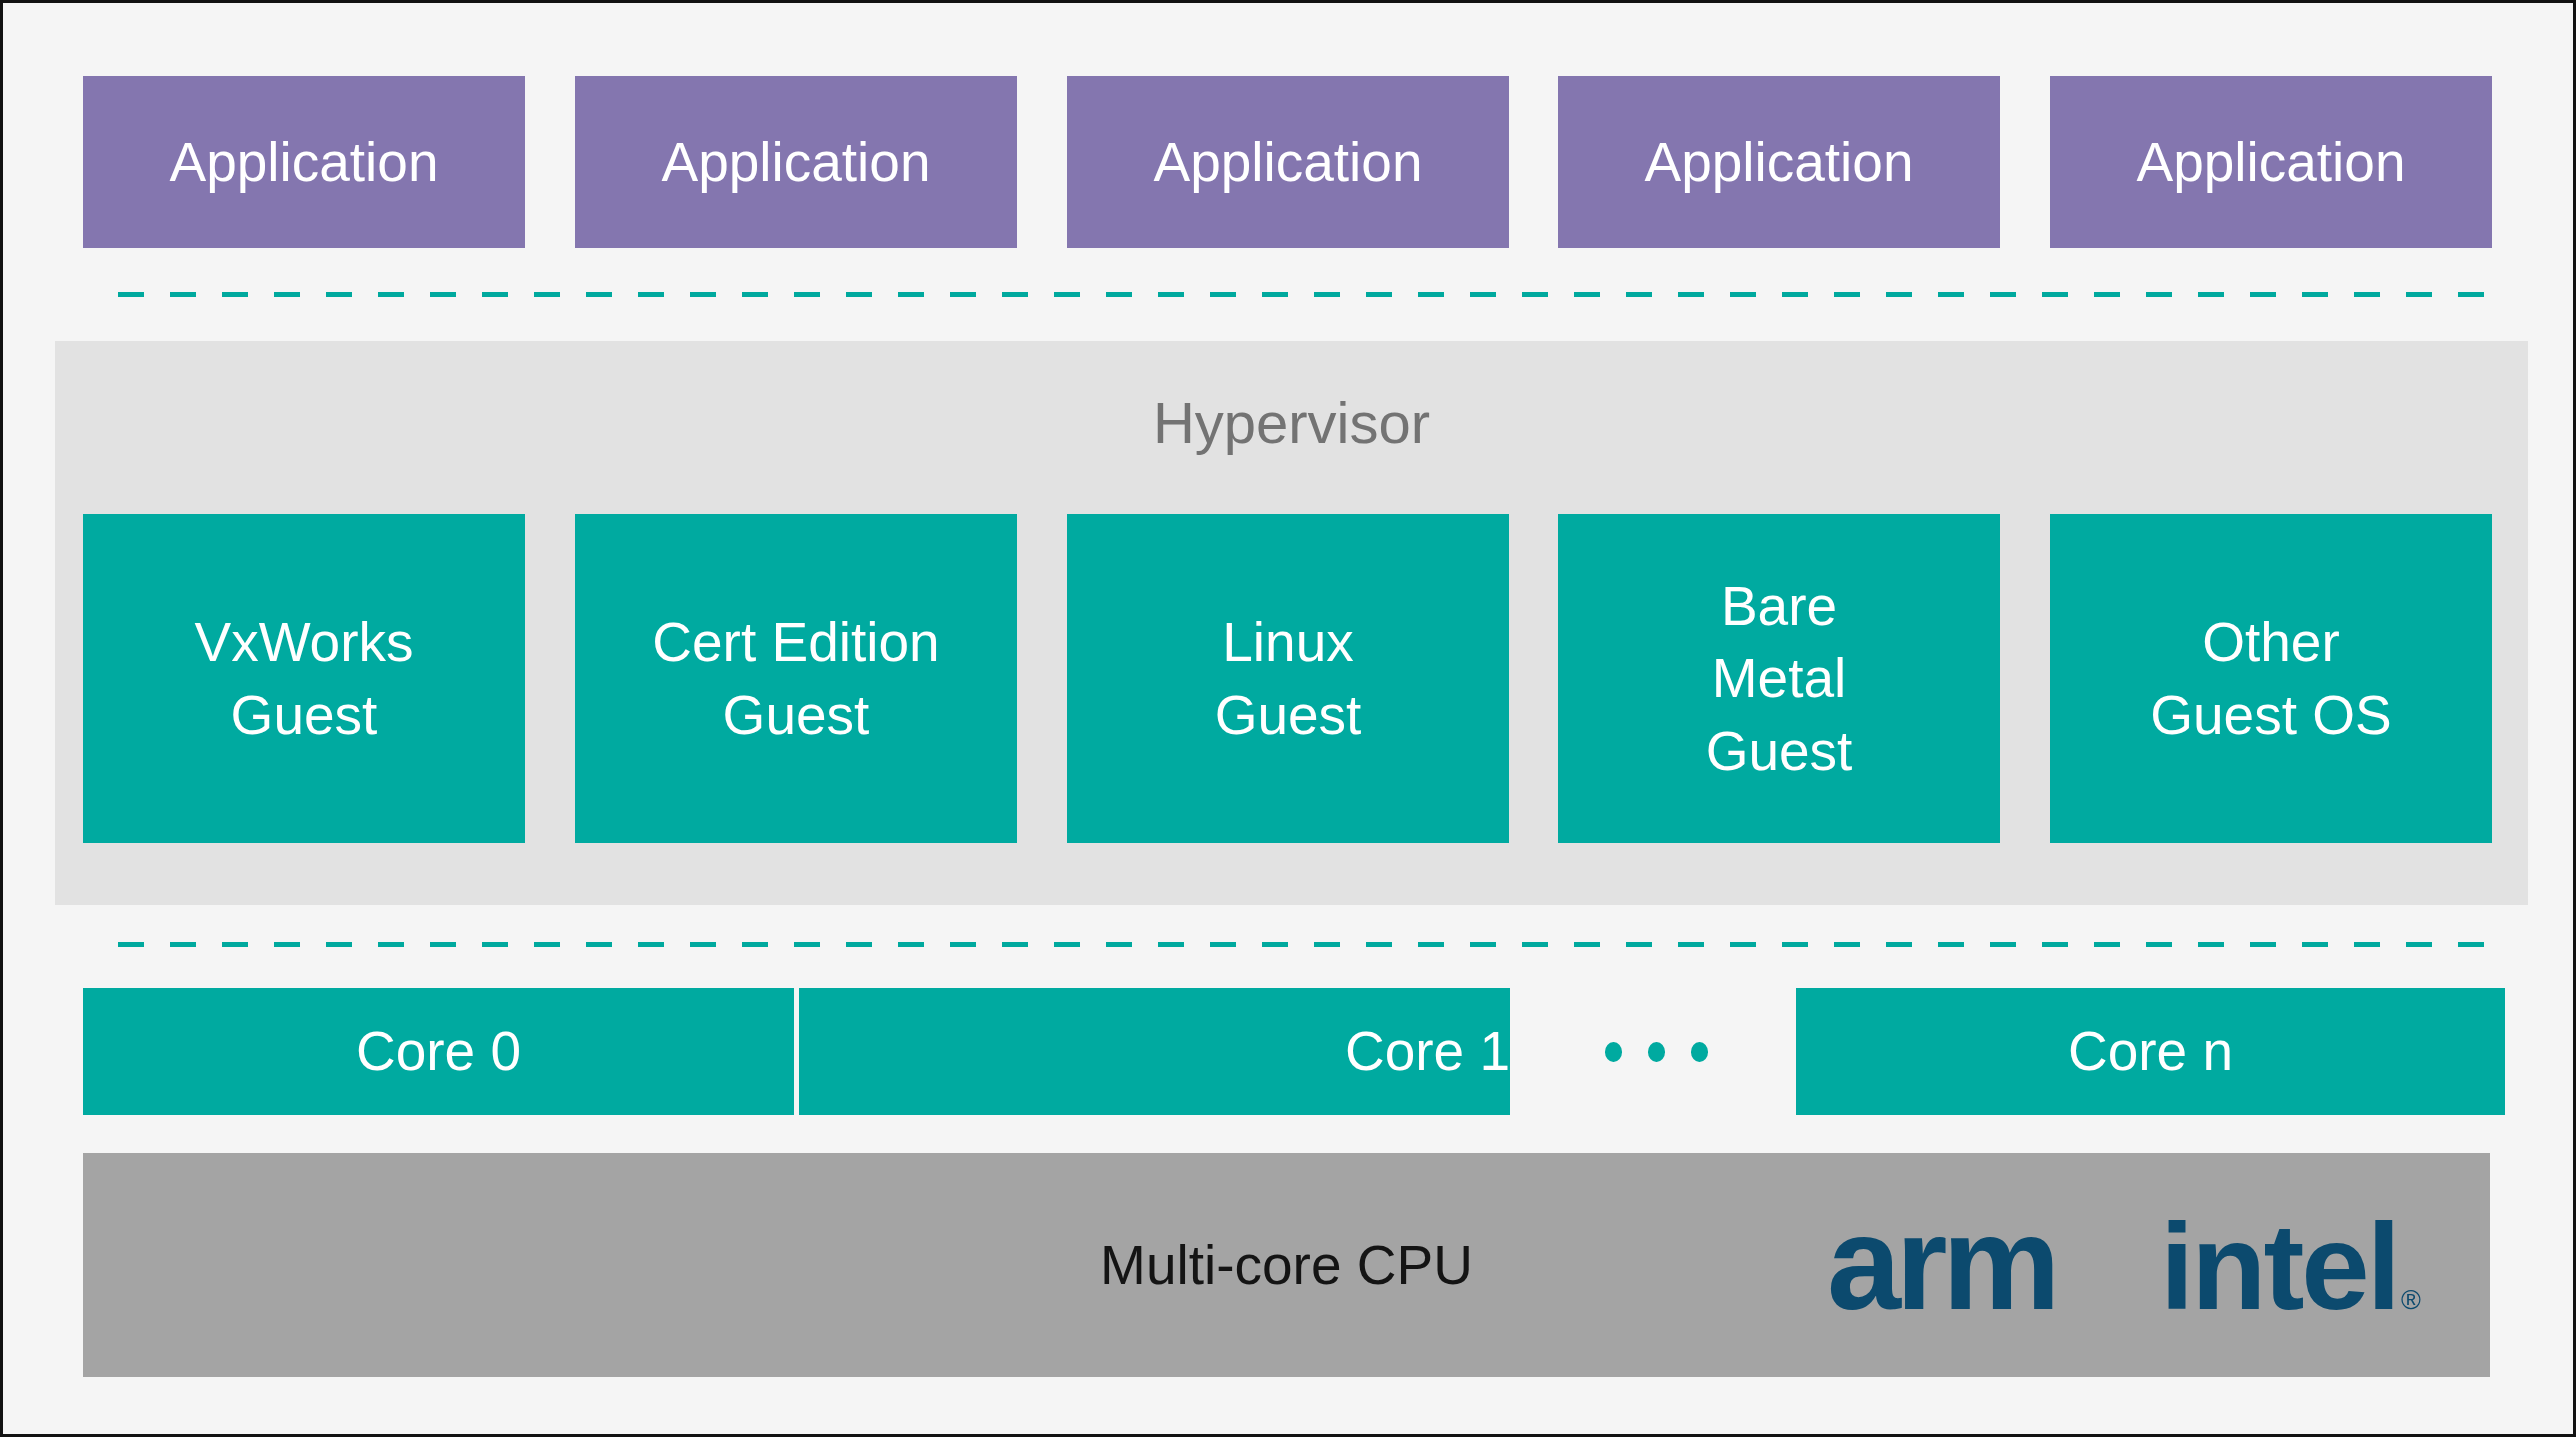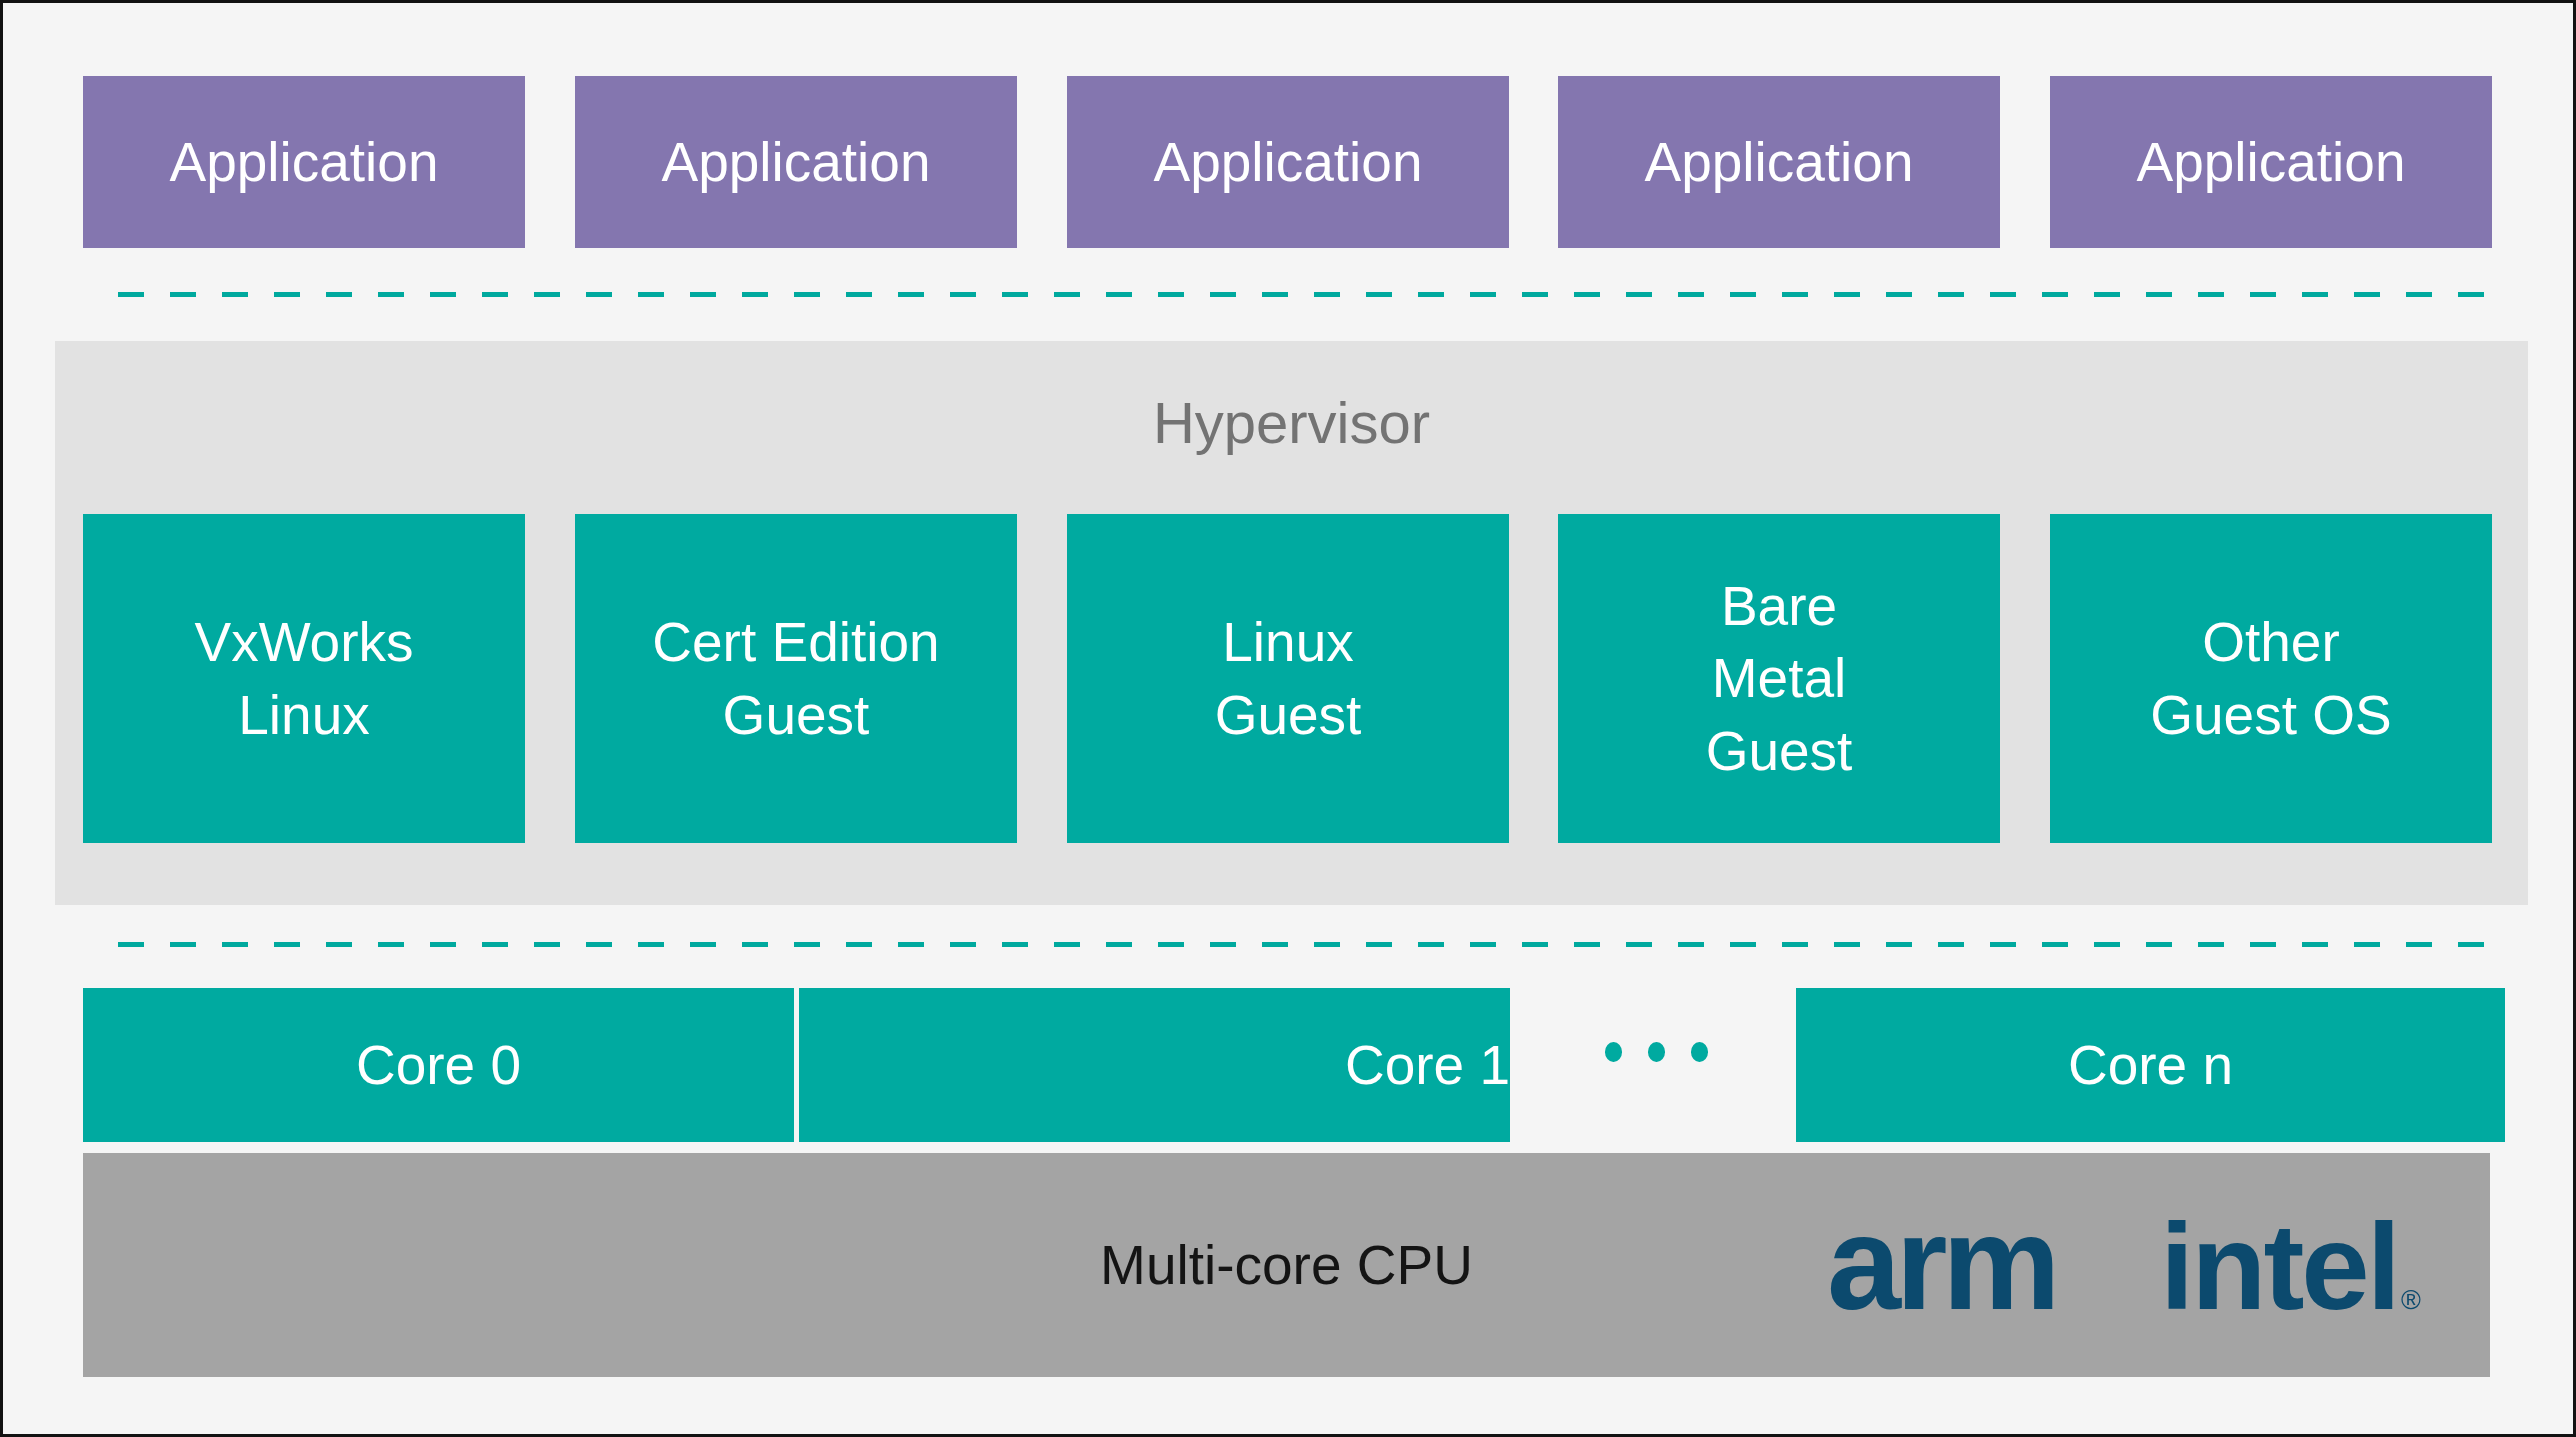--- a/index.html
+++ b/index.html
@@ -72,21 +72,21 @@
   }
   .guest-box {
     top: 511px;
     width: 442px;
     height: 329px;
     background: #00aaa0;
   }
 
   .core-box {
     top: 985px;
-    height: 154px;
+    height: 127px;
     background: #00aaa0;
   }
   .core-0 { left: 80px;  width: 711px; }
   .core-1 { left: 796px; width: 711px; justify-content: flex-end; }
   .core-n { left: 1777px; width: 709px; margin-left: 16px; }
 
   .core-dots {
     position: absolute;
     left: 1602px;
     top: 1039px;
@@ -173,21 +173,21 @@
     <span>Application</span>
   </div>
 
   <div class="dash-line dash-1"></div>
 
   <div class="hypervisor-panel"></div>
   <div class="hypervisor-title">Hypervisor</div>
 
   <div class="box guest-box app-col-0">
     <span>VxWorks
-Linux</span>
+Guest</span>
   </div>
   <div class="box guest-box app-col-1">
     <span>Cert Edition
 Guest</span>
   </div>
   <div class="box guest-box app-col-2">
     <span>Linux
 Guest</span>
   </div>
   <div class="box guest-box app-col-3">

